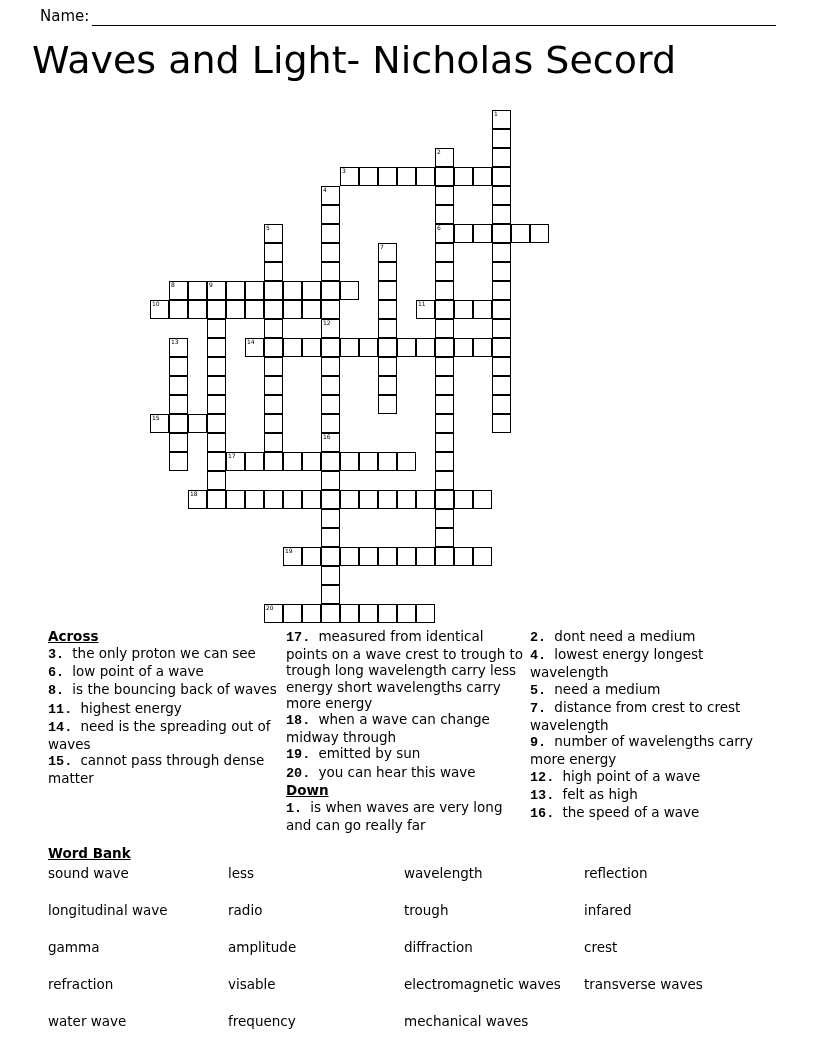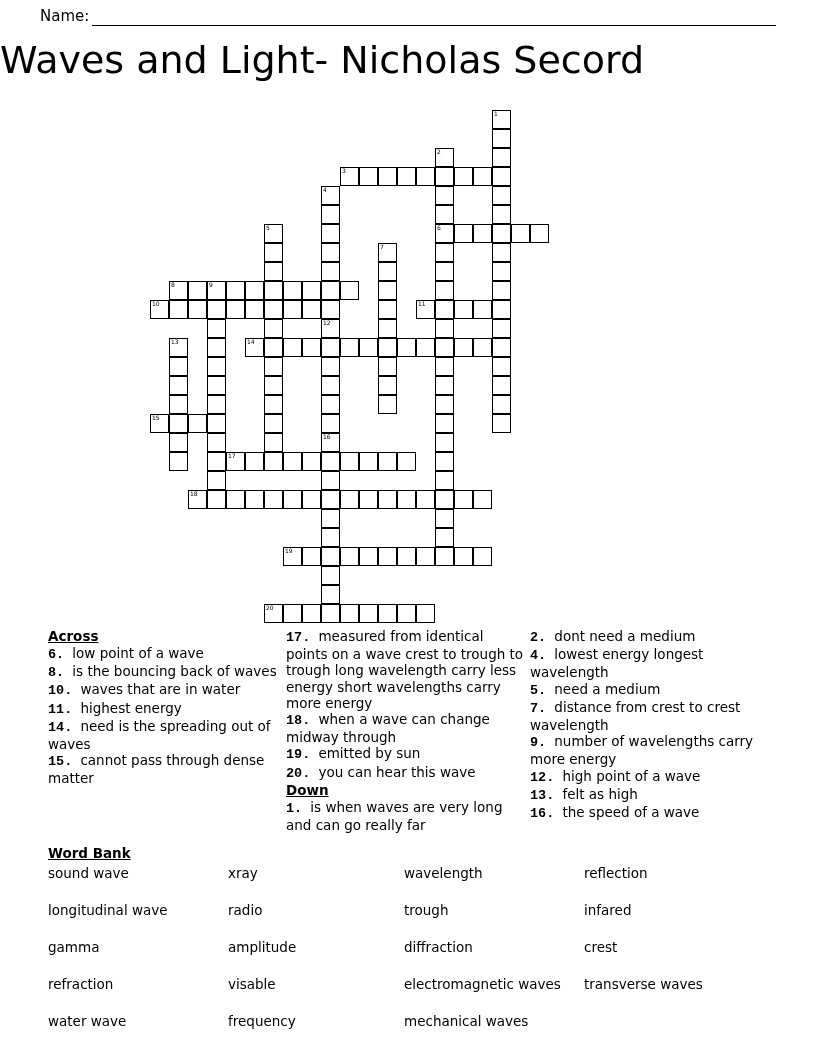--- a/index.html
+++ b/index.html
@@ -38,20 +38,21 @@
     height: 15px;
     margin-left: 3px;
   }
 
   
   #puzzle-title {
     position: absolute;
     left: 0;
     top: 38px;
     width: 708px;
+    text-align: center;
     font-family: "DejaVu Sans", sans-serif;
     font-size: 38px;
     font-weight: 400;
     letter-spacing: 0px;
     white-space: nowrap;
   }
 
   
   #grid-wrap {
     position: absolute;
@@ -368,23 +369,23 @@
     <div class="cell" style="left: 340px; top: 604px;"></div>
     <div class="cell" style="left: 359px; top: 604px;"></div>
     <div class="cell" style="left: 378px; top: 604px;"></div>
     <div class="cell" style="left: 397px; top: 604px;"></div>
     <div class="cell" style="left: 416px; top: 604px;"></div>
   </div>
 
 <div id="clues">
   <div id="clue-col-1" class="clue-col">
       <span class="section-head">Across</span>
+      <span class="clue"><span class="cn">3. </span><span>the only proton we can see</span></span>
       <span class="clue"><span class="cn">6. </span><span>low point of a wave</span></span>
       <span class="clue"><span class="cn">8. </span><span>is the bouncing back of waves</span></span>
-      <span class="clue"><span class="cn">10. </span><span>waves that are in water</span></span>
       <span class="clue"><span class="cn">11. </span><span>highest energy</span></span>
       <span class="clue"><span class="cn">14. </span><span>need is the spreading out of waves</span></span>
       <span class="clue"><span class="cn">15. </span><span>cannot pass through dense matter</span></span>
     </div>
   <div id="clue-col-2" class="clue-col">
       <span class="clue"><span class="cn">17. </span><span>measured from identical points on a wave crest to trough to trough long wavelength carry less energy short wavelengths carry more energy</span></span>
       <span class="clue"><span class="cn">18. </span><span>when a wave can change midway through</span></span>
       <span class="clue"><span class="cn">19. </span><span>emitted by sun</span></span>
       <span class="clue"><span class="cn">20. </span><span>you can hear this wave</span></span>
       <span class="section-head">Down</span>
@@ -399,21 +400,21 @@
       <span class="clue"><span class="cn">12. </span><span>high point of a wave</span></span>
       <span class="clue"><span class="cn">13. </span><span>felt as high</span></span>
       <span class="clue"><span class="cn">16. </span><span>the speed of a wave</span></span>
     </div>
 </div>
 
 <div id="wordbank">
   <span id="wordbank-head">Word Bank</span>
   <div id="wb-grid">
       <div class="wb-item">sound wave</div>
-      <div class="wb-item">xray</div>
+      <div class="wb-item">less</div>
       <div class="wb-item">wavelength</div>
       <div class="wb-item">reflection</div>
       <div class="wb-item">longitudinal wave</div>
       <div class="wb-item">radio</div>
       <div class="wb-item">trough</div>
       <div class="wb-item">infared</div>
       <div class="wb-item">gamma</div>
       <div class="wb-item">amplitude</div>
       <div class="wb-item">diffraction</div>
       <div class="wb-item">crest</div>

